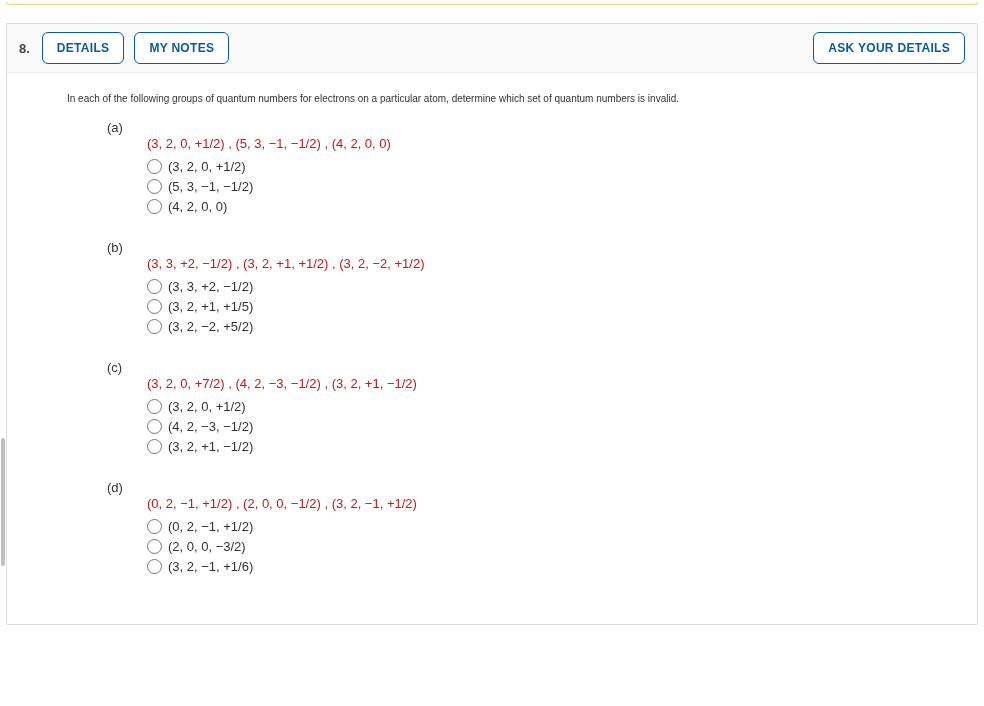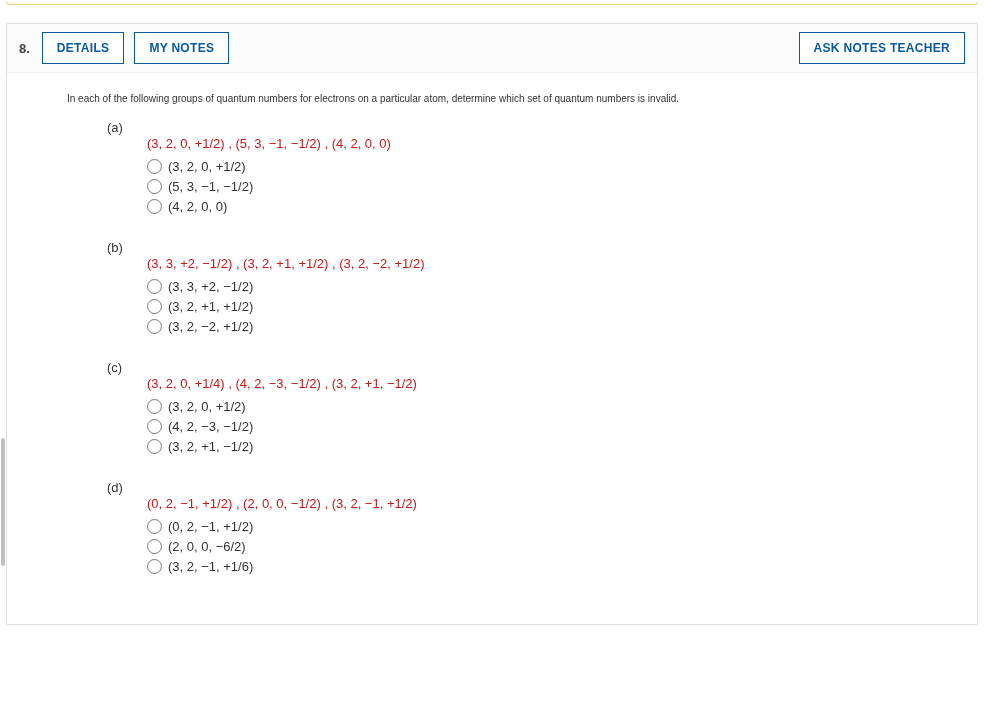--- a/index.html
+++ b/index.html
@@ -41,21 +41,21 @@
     .btn {
       border: 1px solid #0a5aa0;
       background: #fff;
       color: #0a5aa0;
       font-weight: 600;
       font-size: 12px;
       padding: 8px 14px;
       letter-spacing: 0.3px;
       cursor: pointer;
       font-family: inherit;
-      border-radius: 0;
+      border-radius: 6px;
     }
     .spacer { flex: 1; }
     .content {
       padding: 18px 22px 24px 60px;
     }
     .prompt {
       font-size: 10px;
       line-height: 1.5;
       color: #333;
       margin-bottom: 14px;
@@ -111,21 +111,21 @@
 <body>
 
 <div class="yellow-edge"></div>
 
 <div class="container">
   <div class="header">
     <span class="qnum">8.</span>
     <button class="btn">DETAILS</button>
     <button class="btn">MY NOTES</button>
     <div class="spacer"></div>
-    <button class="btn">ASK NOTES TEACHER</button>
+    <button class="btn">ASK YOUR DETAILS</button>
   </div>
 
   <div class="content">
     <p class="prompt">In each of the following groups of quantum numbers for electrons on a particular atom, determine which set of quantum numbers is invalid.</p>
 
     <div class="part">
       <div class="part-head">
         <span class="part-label">(a)</span>
         <span class="question-sets">(3, 2, 0, +1/2) ,  (5, 3, −1, −1/2) ,  (4, 2, 0, 0)</span>
       </div>
@@ -150,33 +150,33 @@
         <span class="part-label">(b)</span>
         <span class="question-sets">(3, 3, +2, −1/2) ,  (3, 2, +1, +1/2) ,  (3, 2, −2, +1/2)</span>
       </div>
       <div class="options">
         <label class="option">
           <input type="radio" name="part-b" style="">
           <span class="option-label">(3, 3, +2, −1/2)</span>
         </label>
         <label class="option">
           <input type="radio" name="part-b" style="">
-          <span class="option-label">(3, 2, +1, +1/2)</span>
+          <span class="option-label">(3, 2, +1, +1/5)</span>
         </label>
         <label class="option">
           <input type="radio" name="part-b" style="">
-          <span class="option-label">(3, 2, −2, +1/2)</span>
+          <span class="option-label">(3, 2, −2, +5/2)</span>
         </label>
       </div>
     </div>
 
     <div class="part">
       <div class="part-head">
         <span class="part-label">(c)</span>
-        <span class="question-sets">(3, 2, 0, +1/4) ,  (4, 2, −3, −1/2) ,  (3, 2, +1, −1/2)</span>
+        <span class="question-sets">(3, 2, 0, +7/2) ,  (4, 2, −3, −1/2) ,  (3, 2, +1, −1/2)</span>
       </div>
       <div class="options">
         <label class="option">
           <input type="radio" name="part-c" style="">
           <span class="option-label">(3, 2, 0, +1/2)</span>
         </label>
         <label class="option">
           <input type="radio" name="part-c" style="">
           <span class="option-label">(4, 2, −3, −1/2)</span>
         </label>
@@ -192,21 +192,21 @@
         <span class="part-label">(d)</span>
         <span class="question-sets">(0, 2, −1, +1/2) ,  (2, 0, 0, −1/2) ,  (3, 2, −1, +1/2)</span>
       </div>
       <div class="options">
         <label class="option">
           <input type="radio" name="part-d" style="">
           <span class="option-label">(0, 2, −1, +1/2)</span>
         </label>
         <label class="option">
           <input type="radio" name="part-d" style="">
-          <span class="option-label">(2, 0, 0, −6/2)</span>
+          <span class="option-label">(2, 0, 0, −3/2)</span>
         </label>
         <label class="option">
           <input type="radio" name="part-d" style="">
           <span class="option-label">(3, 2, −1, +1/6)</span>
         </label>
       </div>
     </div>
 
   </div>
 </div>

